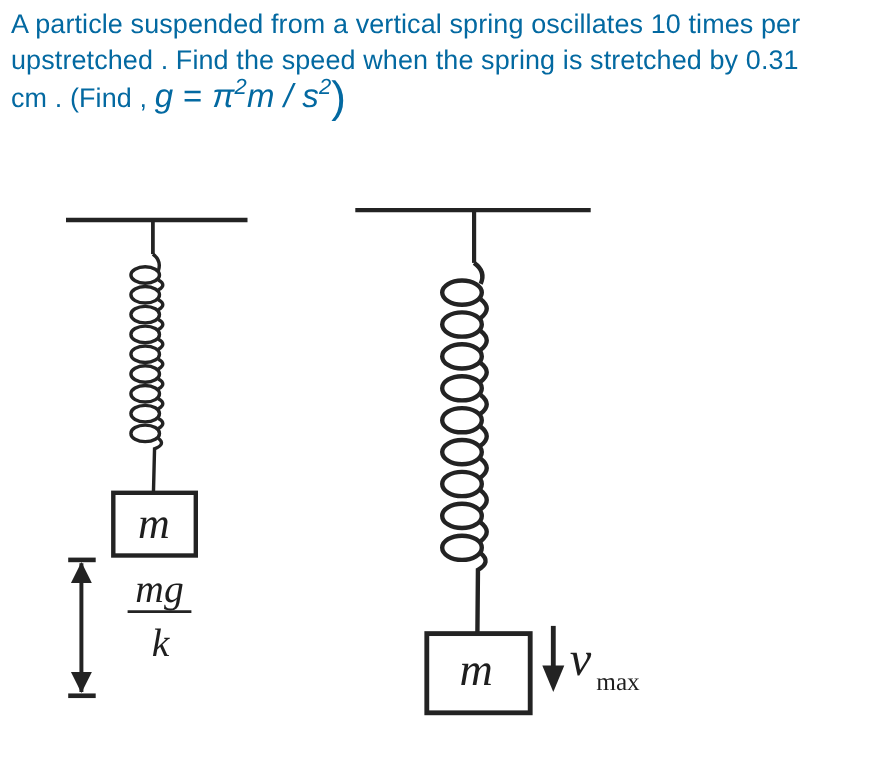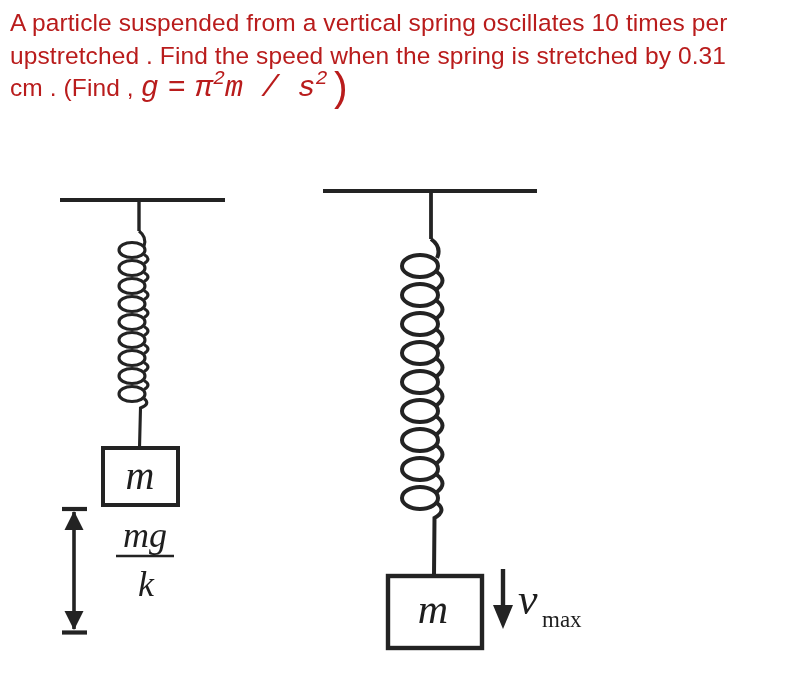--- a/index.html
+++ b/index.html
@@ -1,21 +1,21 @@
 <!DOCTYPE html>
 <html><head>
 <meta charset="utf-8">
 <style>
   html,body{margin:0;padding:0;background:#ffffff;}
   .canvas{position:relative;width:800px;height:698px;background:#ffffff;overflow:hidden;
           font-family:"Liberation Sans", sans-serif;}
-  .question{position:absolute;left:10px;top:7px;width:786px;color:#b91c1c;
+  .question{position:absolute;left:10px;top:7px;width:786px;color:#0369a1;
             font-size:24.5px;line-height:32.5px;letter-spacing:0.1px;}
   .qline{white-space:pre;}
-  .math{font-family:Liberation Mono, monospace;font-style:italic;font-size:30px;}
+  .math{font-family:Liberation Sans, sans-serif;font-style:italic;font-size:30px;}
   .mvar{font-style:italic;}
   .mrel{font-style:normal;margin:0 9px;}
   .msup{font-size:20px;font-style:italic;position:relative;top:-12px;}
   .mparen{font-style:normal;font-size:40px;vertical-align:-5px;line-height:0;}
   svg text{font-family:"Liberation Serif", serif;}
   .ital{font-style:italic;}
 </style>
 </head>
 <body>
 

